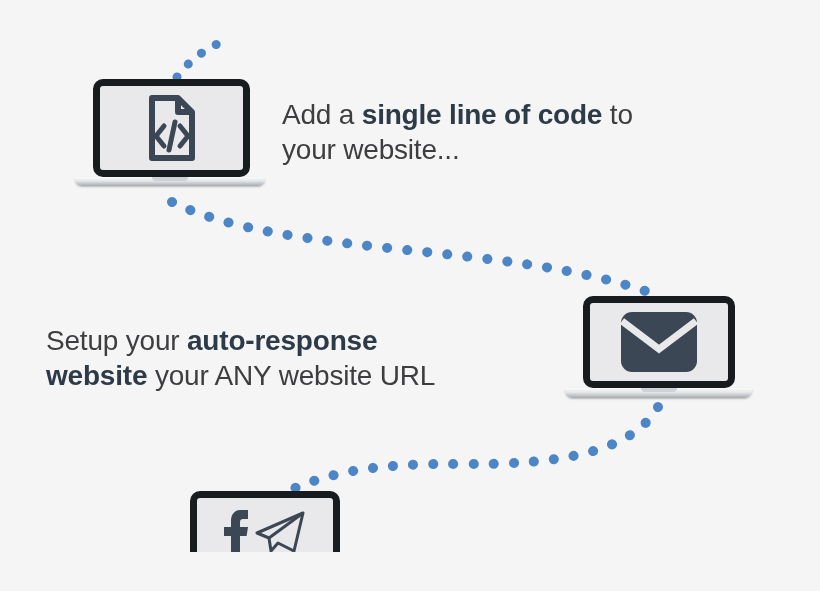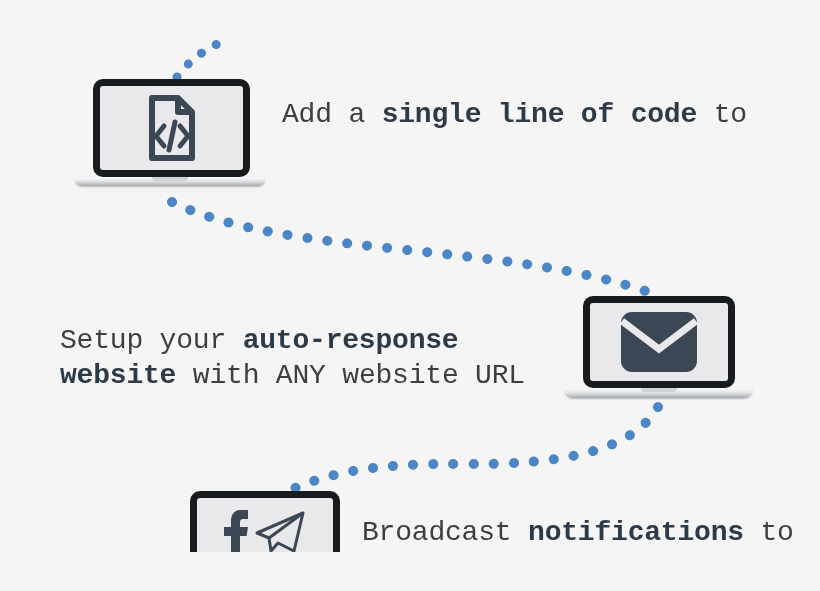--- a/index.html
+++ b/index.html
@@ -1,21 +1,21 @@
 <!DOCTYPE html>
 <html><head>
 <meta charset="utf-8">
 <style>
   html,body{margin:0;padding:0;}
   .stage{
     position:relative;
     width:820px;height:591px;
     background:#f5f5f6;
     overflow:hidden;
-    font-family:Liberation Mono, monospace;
+    font-family:Liberation Sans, sans-serif;
   }
   .curves{position:absolute;left:0;top:0;z-index:1;}
   .dotline{fill:none;stroke:#4c86c6;stroke-linecap:round;}
   .dots-main{stroke-width:10;stroke-dasharray:0.1 20;}
   .dots-small{stroke-width:9;stroke-dasharray:0.1 17;}
 
   .laptop{position:absolute;z-index:2;}
   .screen{
     position:absolute;box-sizing:border-box;
     border:7px solid #191c1f;border-radius:10px;
@@ -48,21 +48,21 @@
     overflow:hidden;align-items:flex-start;padding-top:12px;gap:4px;
   }
 
   .caption{
     position:absolute;z-index:3;
     font-size:28px;line-height:35px;letter-spacing:-0.2px;
     color:#3e3e40;white-space:nowrap;
   }
   .caption b{color:#2d3a48;font-weight:bold;}
   .cap1{left:282px;top:97px;}
-  .cap2{left:60px;top:323px;}
+  .cap2{left:46px;top:323px;}
   .cap3{left:362px;top:515px;}
 </style>
 </head>
 <body>
 
 <div class="stage">
 
   <svg class="curves" width="820" height="591" viewBox="0 0 820 591">
     <path class="dotline dots-small" d="M177 77 Q197 50 230 39"></path>
     <path class="dotline dots-main" d="M172 202 C285 258 510 242 651 293"></path>
@@ -108,24 +108,22 @@
       </svg>
       <svg width="54" height="44" viewBox="0 0 54 44">
         <path d="M50 3 L4 23 L16 28 L18 41 L25 33 L41 41 Z" fill="none" stroke="#3b4754" stroke-width="3" stroke-linejoin="round"></path>
         <path d="M50 3 L16 28" fill="none" stroke="#3b4754" stroke-width="3" stroke-linejoin="round"></path>
       </svg>
     </div>
   </div>
 
   <div class="caption cap1">
     <span>Add a </span><b>single line of code</b><span> to</span><br>
+    <span>your website...</span>
   </div>
 
   <div class="caption cap2">
     <span>Setup your </span><b>auto-response</b><br>
-    <b>website</b><span> with </span><span>ANY</span><span> website URL</span>
+    <b>website</b><span> your </span><span>ANY</span><span> website URL</span>
   </div>
 
-  <div class="caption cap3">
-    <span>Broadcast </span><b>notifications</b><span> to</span>
-  </div>
 
 </div>
 
 </body></html>

